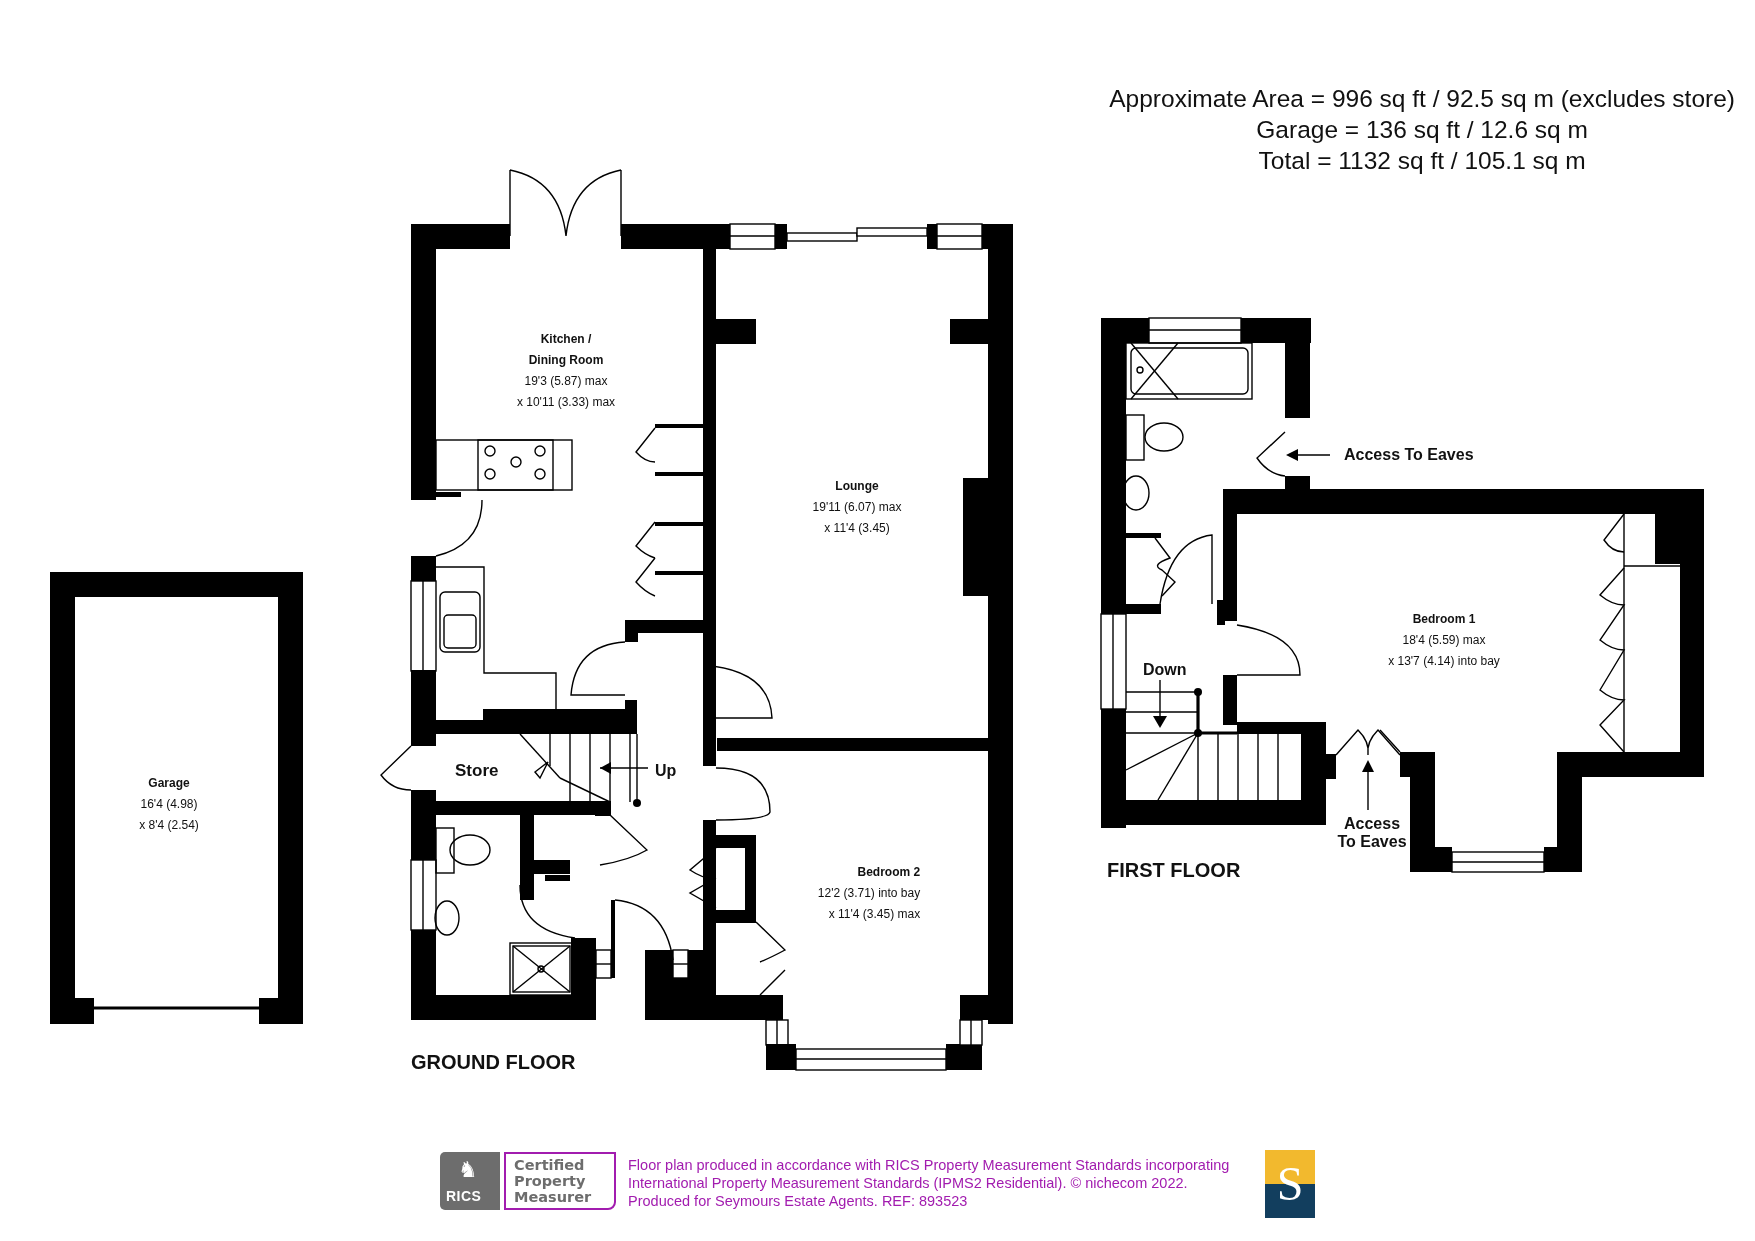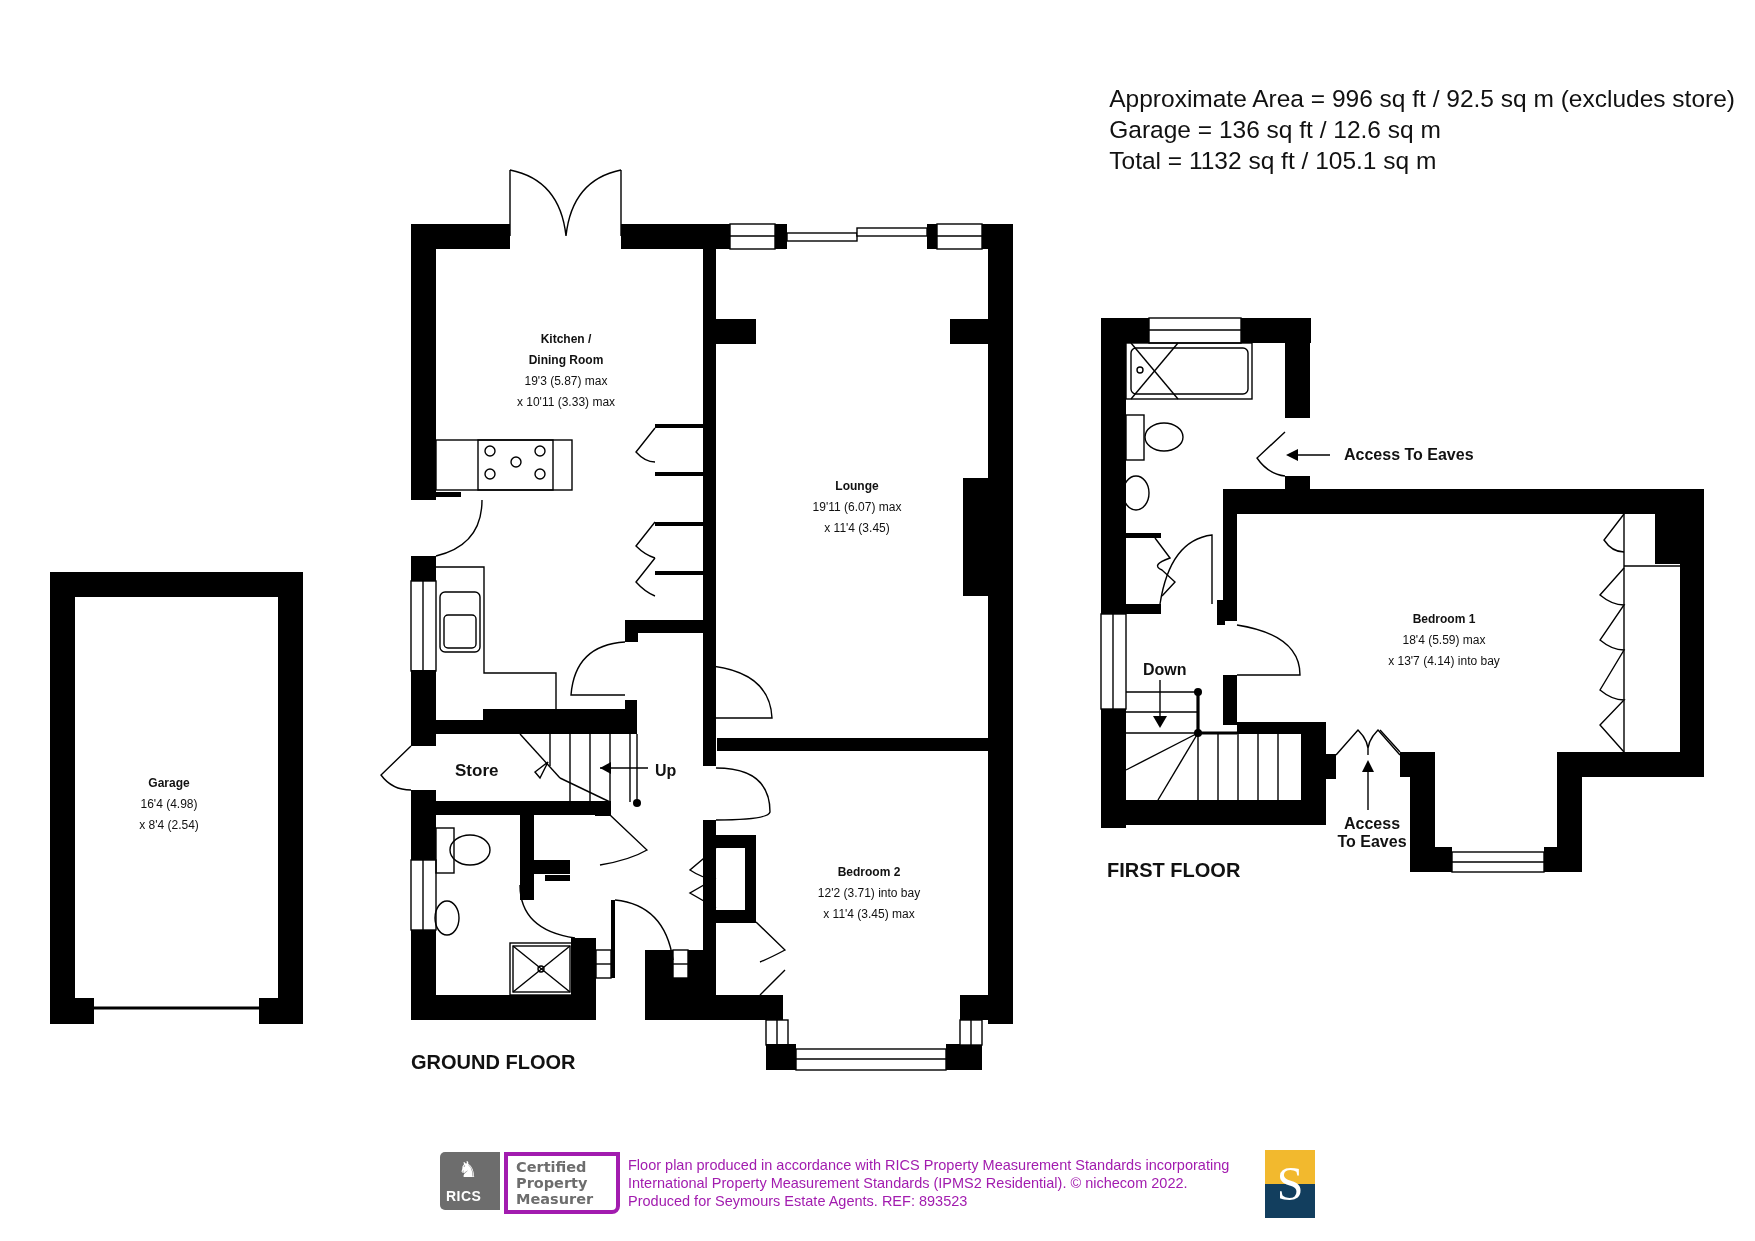--- a/index.html
+++ b/index.html
@@ -2,33 +2,33 @@
 <html><head>
 <meta charset="utf-8">
 <style>
   html, body { margin: 0; padding: 0; background: #ffffff; }
   body { width: 1755px; height: 1241px; position: relative; overflow: hidden; font-family: "Liberation Sans", sans-serif; color: #111; }
   #plan { position: absolute; left: 0; top: 0; width: 1755px; height: 1241px; }
   .w { fill: #000; }
   .ln { stroke: #000; stroke-width: 1.4; fill: none; }
   .lnw { stroke: #000; stroke-width: 1.4; fill: #fff; }
   .thick { stroke: #000; stroke-width: 3.2; fill: none; }
-  .area-block { position: absolute; right: 20px; top: 83px; text-align: left; }
+  .area-block { position: absolute; right: 20px; top: 83px; text-align: center; }
   .area-line { font-size: 24.5px; line-height: 31px; color: #111; }
   .area-note { font-size: 16px; line-height: 22px; margin-top: 3px; color: #111; }
   .room-label { position: absolute; text-align: center; font-size: 12px; line-height: 21px; transform: translateX(-50%); white-space: nowrap; }
   .room-label .name { font-weight: bold; }
   .small-label { position: absolute; font-size: 16px; font-weight: bold; white-space: nowrap; }
   .floor-title { position: absolute; font-size: 20px; font-weight: bold; }
   .footer-text { position: absolute; left: 628px; top: 1156px; font-size: 14.5px; line-height: 18px; color: #a21caf; }
   .rics { position: absolute; left: 440px; top: 1152px; width: 176px; height: 58px; }
   .rics-left { position: absolute; left: 0; top: 0; width: 60px; height: 58px; background: #6d6d6d; color: #fff; border-radius: 5px 0 0 5px; }
   .rics-left .lion { position: absolute; left: 18px; top: 6px; font-size: 22px; line-height: 24px; color: #fff; }
   .rics-left .rics-word { position: absolute; left: 6px; top: 36px; font-size: 14px; font-weight: bold; letter-spacing: 0.5px; }
-  .rics-right { position: absolute; left: 64px; top: 0; width: 108px; height: 54px; border: 4px solid #a21caf; border-radius: 0 0 8px 0; background: #fff; }
+  .rics-right { position: absolute; left: 64px; top: 0; width: 108px; height: 54px; border: 2px solid #a21caf; border-radius: 0 0 8px 0; background: #fff; }
   .rics-right span { display: block; padding-left: 8px; font-size: 14.5px; line-height: 16px; font-weight: bold; color: #6d6d6d; font-family: "DejaVu Sans", sans-serif; }
   .rics-right span:first-child { padding-top: 3px; }
   .logo { position: absolute; left: 1265px; top: 1150px; width: 50px; height: 68px; }
   .logo .top { position: absolute; left: 0; top: 0; width: 50px; height: 34px; background: #F2B92E; }
   .logo .bot { position: absolute; left: 0; top: 34px; width: 50px; height: 34px; background: #123E5E; }
   .logo .s { position: absolute; left: 0; top: 4px; width: 50px; text-align: center; font-family: "Liberation Serif", serif; font-size: 48px; line-height: 60px; color: #fff; }
 </style>
 </head>
 <body>
 
@@ -296,21 +296,21 @@
   <div>19'3 (5.87) max</div>
   <div>x 10'11 (3.33) max</div>
 </div>
 
 <div class="room-label" style="left:857px; top:476px;">
   <div class="name">Lounge</div>
   <div>19'11 (6.07) max</div>
   <div>x 11'4 (3.45)</div>
 </div>
 
-<div class="room-label" style="left:869px; top:862px;">
+<div class="room-label" style="left:869px; top:862px;text-align:right;">
   <div class="name">Bedroom 2</div>
   <div>12'2 (3.71) into bay</div>
   <div>x 11'4 (3.45) max</div>
 </div>
 
 <div class="room-label" style="left:169px; top:773px;">
   <div class="name">Garage</div>
   <div>16'4 (4.98)</div>
   <div>x 8'4 (2.54)</div>
 </div>

